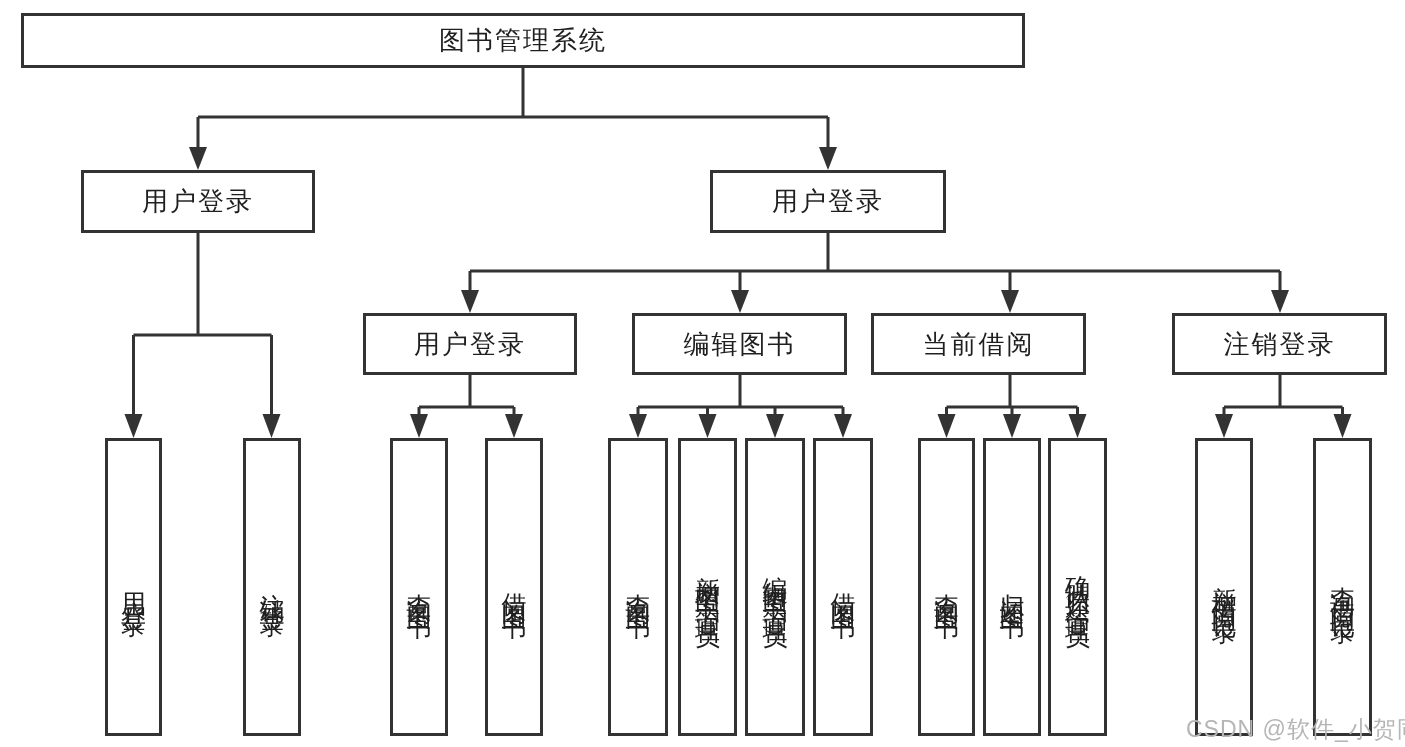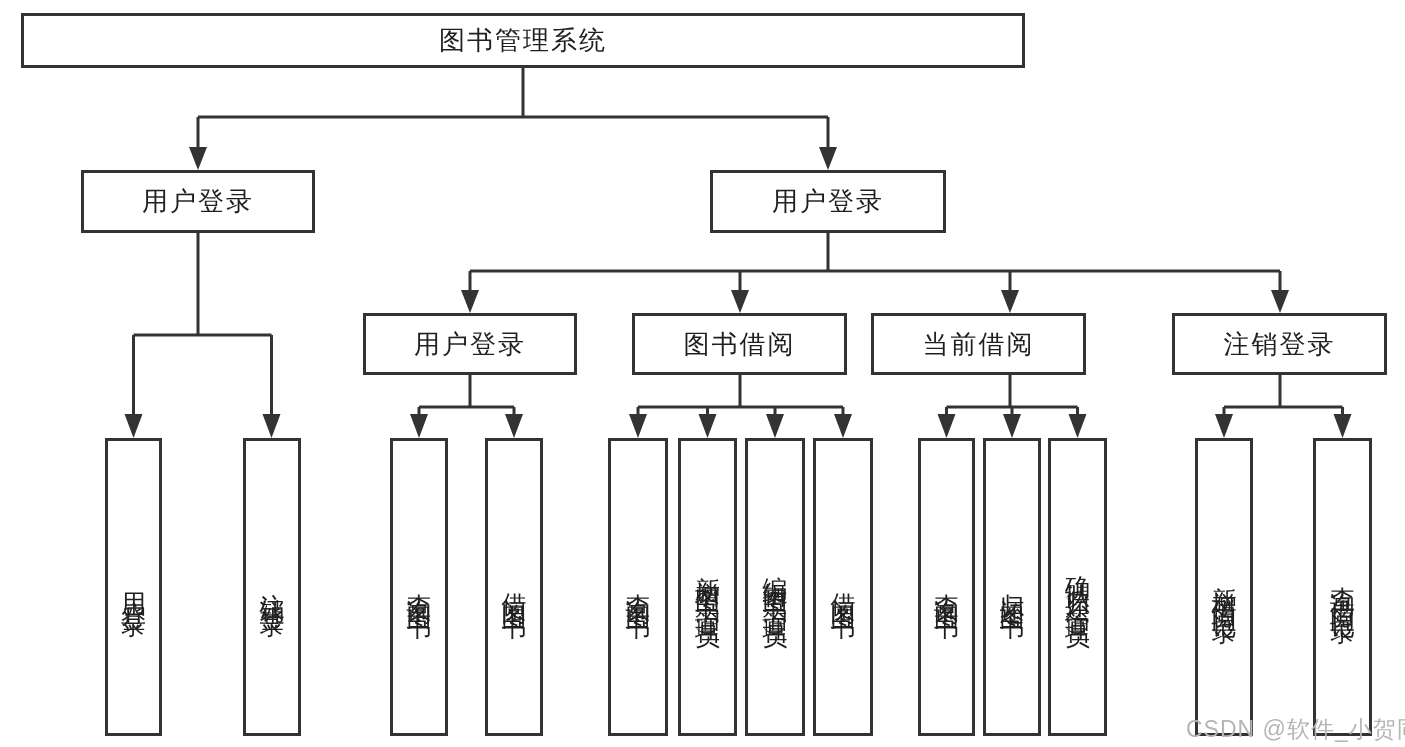--- a/index.html
+++ b/index.html
@@ -75,21 +75,21 @@
     <span>用户登录</span>
   </div>
   <div class="node h" style="left:710px;top:170px;width:236px;height:63px">
     <span>用户登录</span>
   </div>
 
   <div class="node h" style="left:363px;top:313px;width:214px;height:62px">
     <span>用户登录</span>
   </div>
   <div class="node h" style="left:632px;top:313px;width:215px;height:62px">
-    <span>图书借阅</span>
+    <span>编辑图书</span>
   </div>
   <div class="node h" style="left:871px;top:313px;width:215px;height:62px">
     <span>当前借阅</span>
   </div>
   <div class="node h" style="left:1172px;top:313px;width:215px;height:62px">
     <span>注销登录</span>
   </div>
 
   <div class="node leaf" style="left:105px;top:438px;width:57px;height:298px">
     <span>用户登录</span>

